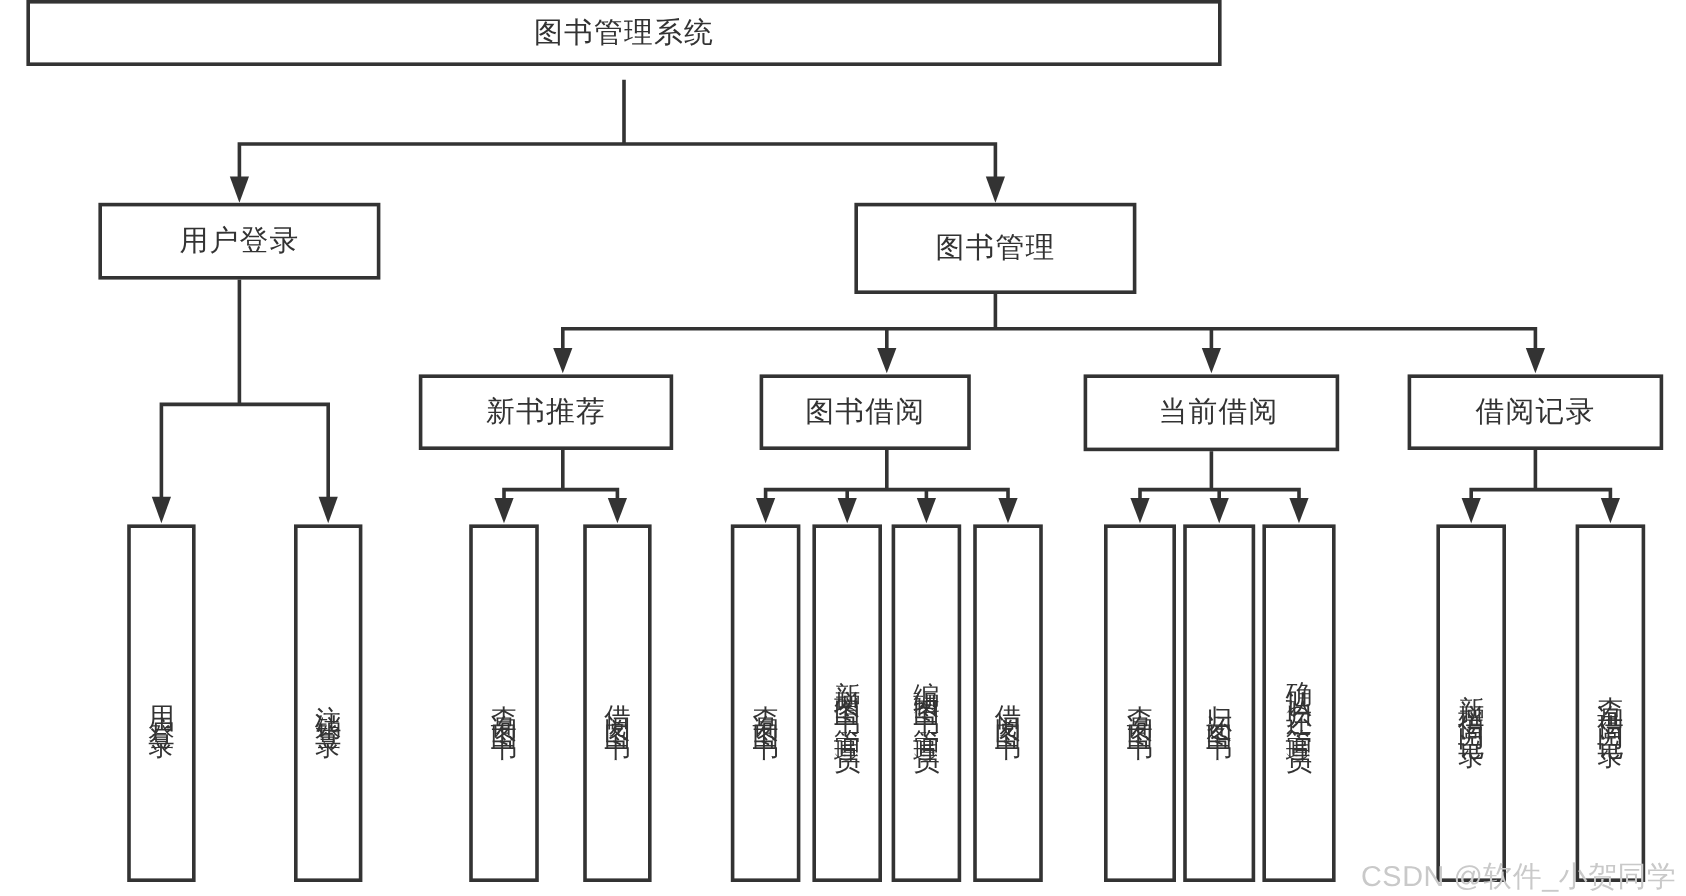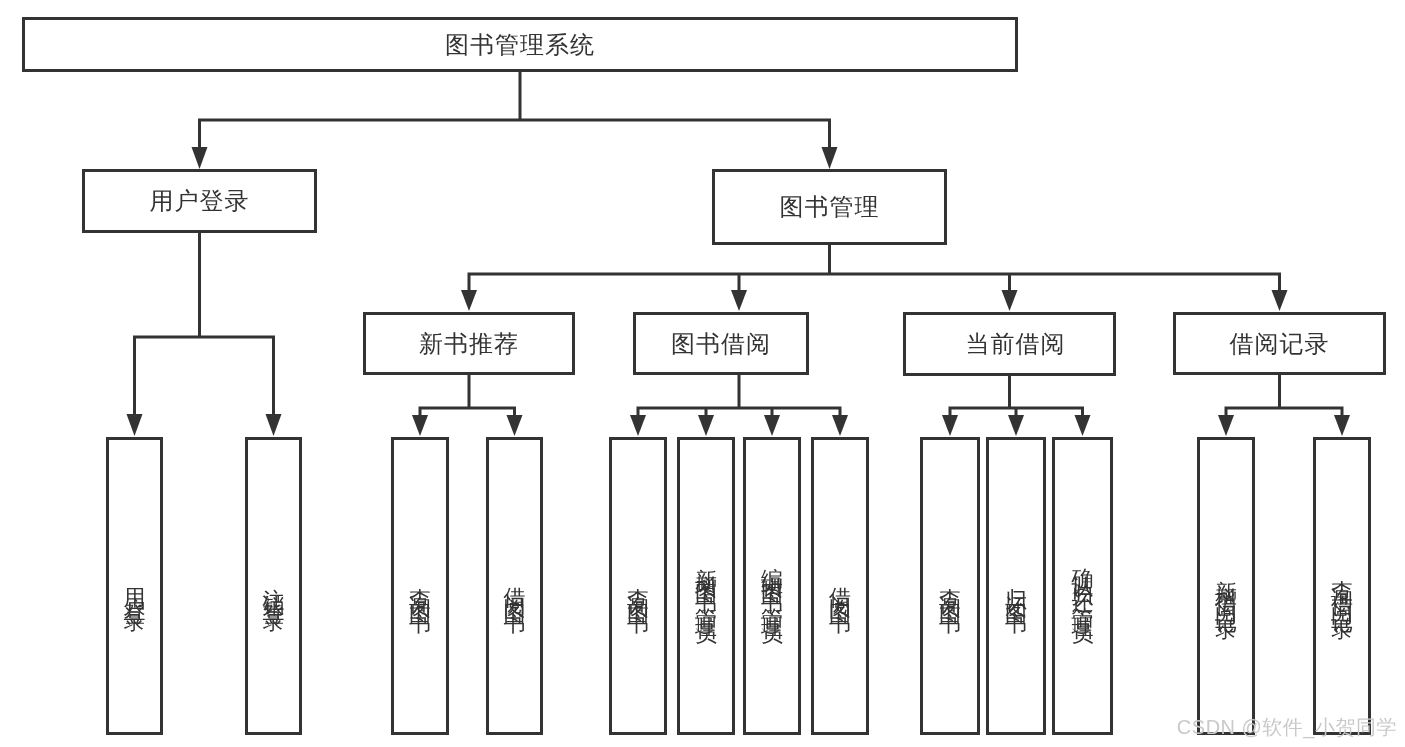--- a/index.html
+++ b/index.html
@@ -42,21 +42,21 @@
     writing-mode:vertical-rl;
     text-orientation:mixed;
     font-size:22px;
     letter-spacing:8px;
     line-height:1;
     color:var(--text);
   }
   .watermark{
     position:absolute;
     right:8px;top:714px;
-    font-size:20px;
+    font-size:24px;
     color:var(--wm);
     letter-spacing:0.5px;
     z-index:10;
     white-space:nowrap;
   }
 </style>
 </head>
 <body>
 
 <div class="canvas">
@@ -97,32 +97,32 @@
       <polygon points="1008,415 1024,415 1016,436"></polygon>
       <polygon points="1074.5,415 1090.5,415 1082.5,436"></polygon>
     </g>
     <g>
       <path d="M1279.5,375 L1279.5,408 M1226,408 L1342,408 M1226,408 L1226,416 M1342,408 L1342,416"></path>
       <polygon points="1218,415 1234,415 1226,436"></polygon>
       <polygon points="1334,415 1350,415 1342,436"></polygon>
     </g>
   </svg>
 
-  <div class="box" style="left:22px;top:17px;width:996px;height:55px;">
+  <div class="box" style="left:22px;top:0;width:996px;height:55px;">
     <span>图书管理系统</span>
   </div>
 
   <div class="box" style="left:82px;top:169px;width:235px;height:64px;">
     <span>用户登录</span>
   </div>
   <div class="box" style="left:712px;top:169px;width:235px;height:76px;">
     <span>图书管理</span>
   </div>
 
-  <div class="box" style="left:363px;top:312px;width:212px;height:63px;">
+  <div class="box" style="left:349px;top:312px;width:212px;height:63px;">
     <span>新书推荐</span>
   </div>
   <div class="box" style="left:633px;top:312px;width:176px;height:63px;">
     <span>图书借阅</span>
   </div>
   <div class="box" style="left:903px;top:312px;width:213px;height:64px;padding-left:12px;">
     <span>当前借阅</span>
   </div>
   <div class="box" style="left:1173px;top:312px;width:213px;height:63px;">
     <span>借阅记录</span>

